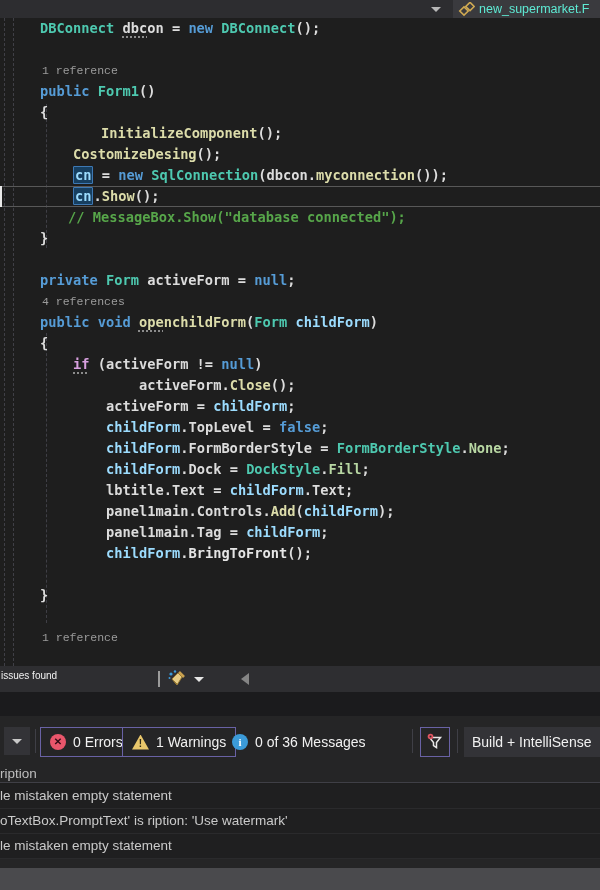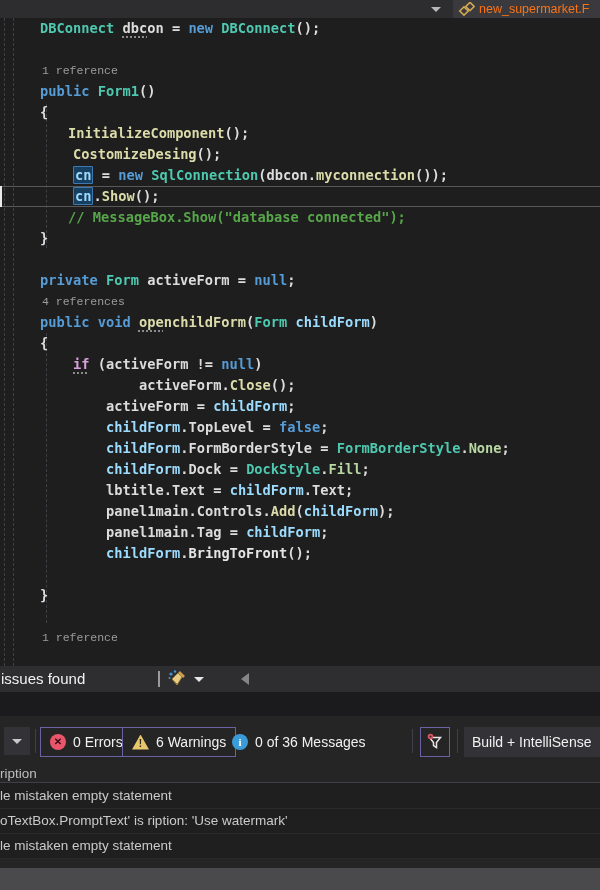--- a/index.html
+++ b/index.html
@@ -7,34 +7,34 @@
     width:600px;height:890px;position:relative;overflow:hidden;
     background:#1E1E1E;font-family:"Liberation Sans",sans-serif;
     -webkit-font-smoothing:antialiased;
   }
   
   .navbar{position:absolute;top:0;left:0;width:600px;height:18px;background:#2D2D30;}
   .nav-caret{position:absolute;left:431px;top:7px;width:0;height:0;
     border-left:5px solid transparent;border-right:5px solid transparent;border-top:5px solid #B8B8B8;}
   .member-combo{position:absolute;left:453px;top:0;height:18px;width:147px;background:#3A3A3E;
     display:flex;align-items:center;gap:4px;padding-left:5px;box-sizing:border-box;overflow:hidden;}
-  .member-combo .label{color:#f97316;font-size:12.5px;white-space:nowrap;}
+  .member-combo .label{color:#5eead4;font-size:12.5px;white-space:nowrap;}
   
   .editor{position:absolute;top:18px;left:0;width:600px;height:648px;overflow:hidden;background:#1E1E1E;
     font-family:"DejaVu Sans Mono",monospace;font-size:13.7px;font-weight:bold;}
   .guide{position:absolute;width:0;border-left:1px dashed #3F3F46;}
   .code-line{position:relative;height:21px;line-height:21px;white-space:pre;box-sizing:border-box;}
   .code-line.caret-line{border-top:1px solid #585858;border-bottom:1px solid #585858;line-height:19px;}
   .code-line.caret-line::before{content:"";position:absolute;left:0;top:-1px;bottom:-1px;width:2px;background:#E9E9E9;}
   .codelens{font-family:Liberation Mono, monospace;font-weight:normal;font-size:11.5px;color:#9B9B9B;}
   .seg.box{background:#173F60;border:1px solid #3E79B4;border-radius:1px;padding:0 1px;}
   .seg.dots{text-decoration:underline dotted #8C8C8C 2px;text-underline-offset:3px;}
   
   .health{position:absolute;top:666px;left:0;width:600px;height:26px;background:#2E2E31;}
-  .health .label{position:absolute;left:1px;top:4px;color:#F1F1F1;font-size:15px;}
+  .health .label{position:absolute;left:1px;top:4px;color:#F1F1F1;font-size:10px;}
   .vsep{position:absolute;width:2px;background:#9B9B9B;}
   .health .vsep{left:158px;top:5px;height:16px;}
   .broom{position:absolute;left:167px;top:3px;}
   .dd-caret{width:0;height:0;border-left:5px solid transparent;border-right:5px solid transparent;border-top:5px solid #E6E6E6;}
   .health .dd-caret{position:absolute;left:194px;top:11px;}
   .hscroll-left{position:absolute;left:241px;top:7px;width:0;height:0;
     border-top:6px solid transparent;border-bottom:6px solid transparent;border-right:8px solid #858585;}
   
   .gap-dark{position:absolute;top:692px;left:0;width:600px;height:24px;background:#1B1B1D;}
   
@@ -87,21 +87,21 @@
 <div class="editor" id="editor">
   <div class="guide" style="left:4px;top:0;height:648px;"></div>
   <div class="guide" style="left:13px;top:0;height:648px;"></div>
   <div class="guide" style="left:46px;top:86px;height:144px;"></div>
   <div class="guide" style="left:46px;top:315px;height:290px;"></div>
 <div class="code-line" style="padding-left: 40px;"><span class="seg" style="color: rgb(78, 201, 176);">DBConnect</span><span class="seg" style="color: rgb(220, 220, 220);"> </span><span class="seg dots" style="color: rgb(220, 220, 220);">dbc</span><span class="seg" style="color: rgb(220, 220, 220);">on</span><span class="seg" style="color: rgb(220, 220, 220);"> = </span><span class="seg" style="color: rgb(86, 156, 214);">new</span><span class="seg" style="color: rgb(220, 220, 220);"> </span><span class="seg" style="color: rgb(78, 201, 176);">DBConnect</span><span class="seg" style="color: rgb(220, 220, 220);">();</span></div>
     <div class="code-line" style="padding-left: 0px;"></div>
     <div class="code-line codelens" style="padding-left: 42px;"><span class="seg" style="color: rgb(155, 155, 155);">1 reference</span></div>
     <div class="code-line" style="padding-left: 40px;"><span class="seg" style="color: rgb(86, 156, 214);">public</span><span class="seg" style="color: rgb(220, 220, 220);"> </span><span class="seg" style="color: rgb(78, 201, 176);">Form1</span><span class="seg" style="color: rgb(220, 220, 220);">()</span></div>
     <div class="code-line" style="padding-left: 40px;"><span class="seg" style="color: rgb(220, 220, 220);">{</span></div>
-    <div class="code-line" style="padding-left: 68px;"><span class="seg" style="color: rgb(220, 220, 170);">InitializeComponent</span><span class="seg" style="color: rgb(220, 220, 220);">();</span></div>
+    <div class="code-line" style="padding-left: 101px;"><span class="seg" style="color: rgb(220, 220, 170);">InitializeComponent</span><span class="seg" style="color: rgb(220, 220, 220);">();</span></div>
     <div class="code-line" style="padding-left: 73px;"><span class="seg" style="color: rgb(220, 220, 170);">CostomizeDesing</span><span class="seg" style="color: rgb(220, 220, 220);">();</span></div>
     <div class="code-line" style="padding-left: 73px;"><span class="seg box" style="color: rgb(156, 220, 254);">cn</span><span class="seg" style="color: rgb(220, 220, 220);"> = </span><span class="seg" style="color: rgb(86, 156, 214);">new</span><span class="seg" style="color: rgb(220, 220, 220);"> </span><span class="seg" style="color: rgb(78, 201, 176);">SqlConnection</span><span class="seg" style="color: rgb(220, 220, 220);">(</span><span class="seg" style="color: rgb(220, 220, 220);">dbcon</span><span class="seg" style="color: rgb(220, 220, 220);">.</span><span class="seg" style="color: rgb(220, 220, 170);">myconnection</span><span class="seg" style="color: rgb(220, 220, 220);">());</span></div>
     <div class="code-line caret-line" style="padding-left: 73px;"><span class="seg box" style="color: rgb(156, 220, 254);">cn</span><span class="seg" style="color: rgb(220, 220, 220);">.</span><span class="seg" style="color: rgb(220, 220, 170);">Show</span><span class="seg" style="color: rgb(220, 220, 220);">();</span></div>
     <div class="code-line" style="padding-left: 68px;"><span class="seg" style="color: rgb(87, 166, 74);">// MessageBox.Show("database connected");</span></div>
     <div class="code-line" style="padding-left: 40px;"><span class="seg" style="color: rgb(220, 220, 220);">}</span></div>
     <div class="code-line" style="padding-left: 0px;"></div>
     <div class="code-line" style="padding-left: 40px;"><span class="seg" style="color: rgb(86, 156, 214);">private</span><span class="seg" style="color: rgb(220, 220, 220);"> </span><span class="seg" style="color: rgb(78, 201, 176);">Form</span><span class="seg" style="color: rgb(220, 220, 220);"> </span><span class="seg" style="color: rgb(220, 220, 220);">activeForm</span><span class="seg" style="color: rgb(220, 220, 220);"> = </span><span class="seg" style="color: rgb(86, 156, 214);">null</span><span class="seg" style="color: rgb(220, 220, 220);">;</span></div>
     <div class="code-line codelens" style="padding-left: 42px;"><span class="seg" style="color: rgb(155, 155, 155);">4 references</span></div>
     <div class="code-line" style="padding-left: 40px;"><span class="seg" style="color: rgb(86, 156, 214);">public</span><span class="seg" style="color: rgb(220, 220, 220);"> </span><span class="seg" style="color: rgb(86, 156, 214);">void</span><span class="seg" style="color: rgb(220, 220, 220);"> </span><span class="seg dots" style="color: rgb(220, 220, 170);">ope</span><span class="seg" style="color: rgb(220, 220, 170);">nchildForm</span><span class="seg" style="color: rgb(220, 220, 220);">(</span><span class="seg" style="color: rgb(78, 201, 176);">Form</span><span class="seg" style="color: rgb(220, 220, 220);"> </span><span class="seg" style="color: rgb(156, 220, 254);">childForm</span><span class="seg" style="color: rgb(220, 220, 220);">)</span></div>
     <div class="code-line" style="padding-left: 40px;"><span class="seg" style="color: rgb(220, 220, 220);">{</span></div>
@@ -146,21 +146,21 @@
     </div>
   <div class="vsep" style="left:35px;"></div>
 
   <div class="toggle" style="left:40px;">
     <span class="ic-err">✕</span>
     <span>0 Errors</span>
   </div>
 
   <div class="toggle" style="left:122px;">
     <span class="ic-warn">!</span>
-    <span>6 Warnings</span>
+    <span>1 Warnings</span>
   </div>
 
   <div class="plain-group" style="left:232px;">
     <span class="ic-info">i</span>
     <span>0 of 36 Messages</span>
   </div>
 
   <div class="vsep" style="left:412px;"></div>
 
   <div class="filter-btn">

